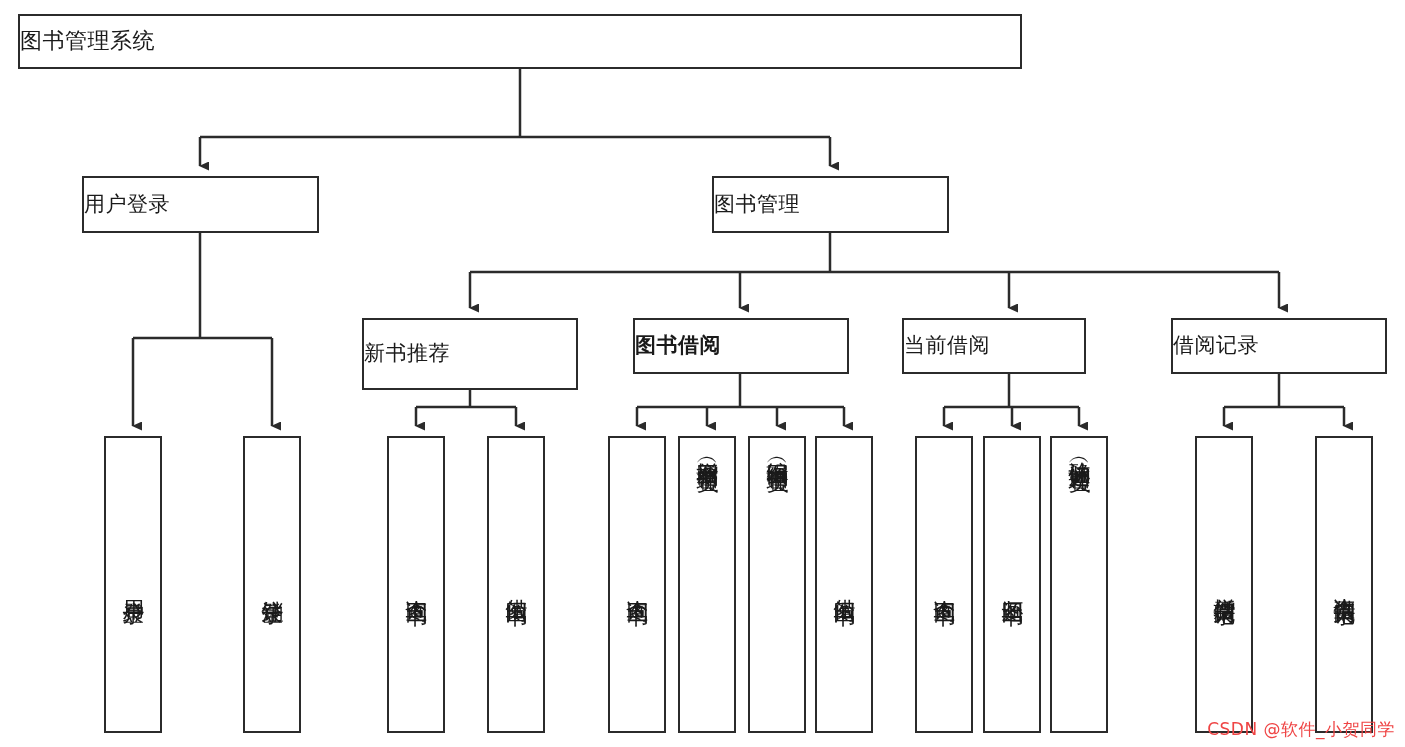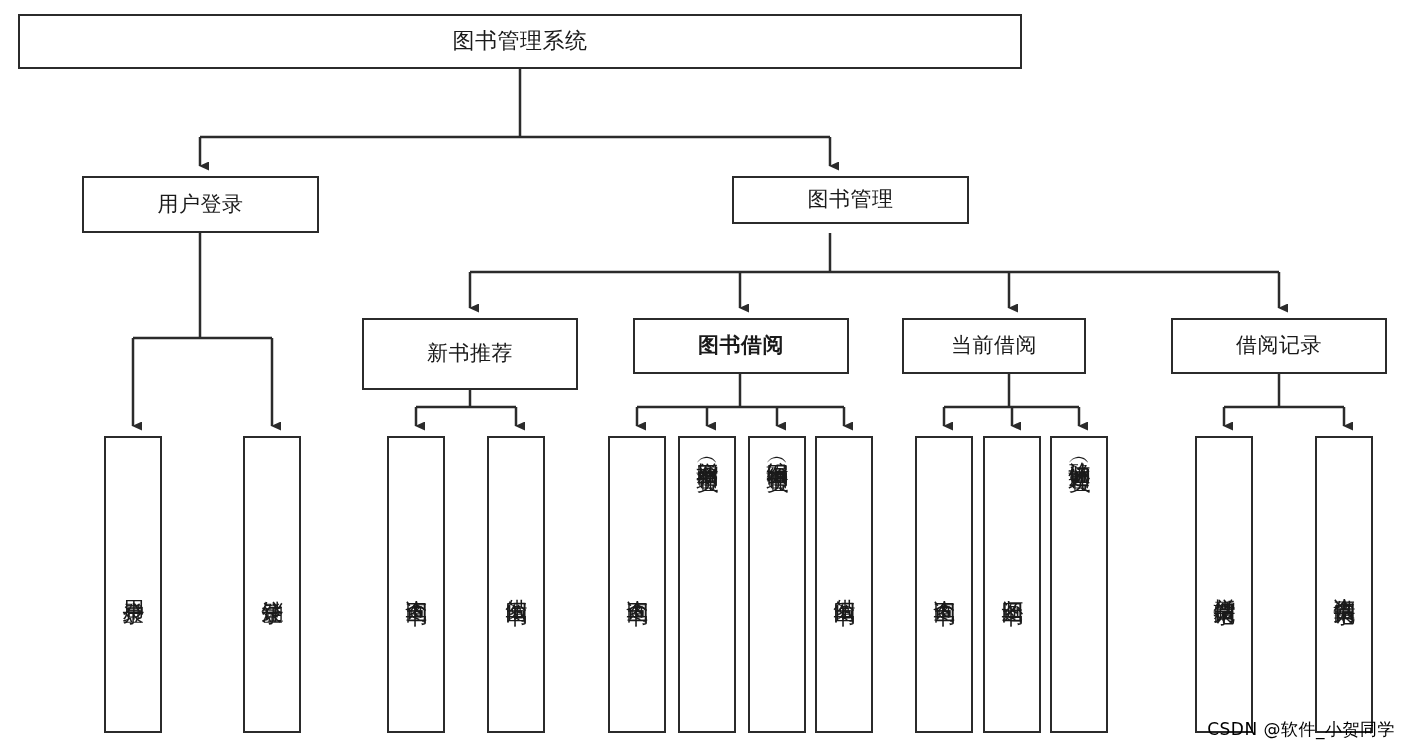--- a/index.html
+++ b/index.html
@@ -24,21 +24,21 @@
     width: 1405px;
     height: 747px;
   }
   .node-box {
     position: absolute;
     box-sizing: border-box;
     border: 2.5px solid #2b2b2b;
     background: #ffffff;
     display: flex;
     align-items: center;
-    justify-content: center;
+    justify-content: flex-start;
     color: #1a1a1a;
   }
   .node-label-h {
     font-size: 21px;
     line-height: 1.1;
     letter-spacing: 0.5px;
     white-space: nowrap;
   }
   .node-box.root .node-label-h { font-size: 22px; }
   .node-box.level2 .node-label-h { font-size: 21px; }
@@ -65,21 +65,21 @@
   }
   .leaf-inner.top {
     align-items: flex-start;
     padding-top: 6px;
   }
   #watermark {
     position: absolute;
     right: 10px;
     bottom: 6px;
     font-size: 17px;
-    color: #000000;
+    color: #ef4444;
     letter-spacing: 0.5px;
     white-space: nowrap;
     user-select: none;
   }
 </style>
 </head>
 <body>
 
 <div id="diagram-root">
 
@@ -134,21 +134,21 @@
   </svg>
 
   <div class="node-box root" id="node-root" style="left: 18px; top: 14px; width: 1004px; height: 55px;">
     <span class="node-label-h">图书管理系统</span>
   </div>
 
   <div id="level2-layer">
       <div class="node-box level2" style="left: 82px; top: 176px; width: 237px; height: 57px;">
         <span class="node-label-h">用户登录</span>
       </div>
-      <div class="node-box level2" style="left: 732px; top: 176px; width: 237px; height: 48px;">
+      <div class="node-box level2" style="left: 712px; top: 176px; width: 237px; height: 57px;">
         <span class="node-label-h">图书管理</span>
       </div>
       <div class="node-box level2" style="left: 362px; top: 318px; width: 216px; height: 72px;">
         <span class="node-label-h">新书推荐</span>
       </div>
       <div class="node-box level2" style="left: 633px; top: 318px; width: 216px; height: 56px; font-weight: bold;">
         <span class="node-label-h">图书借阅</span>
       </div>
       <div class="node-box level2" style="left: 902px; top: 318px; width: 184px; height: 56px;">
         <span class="node-label-h">当前借阅</span>

